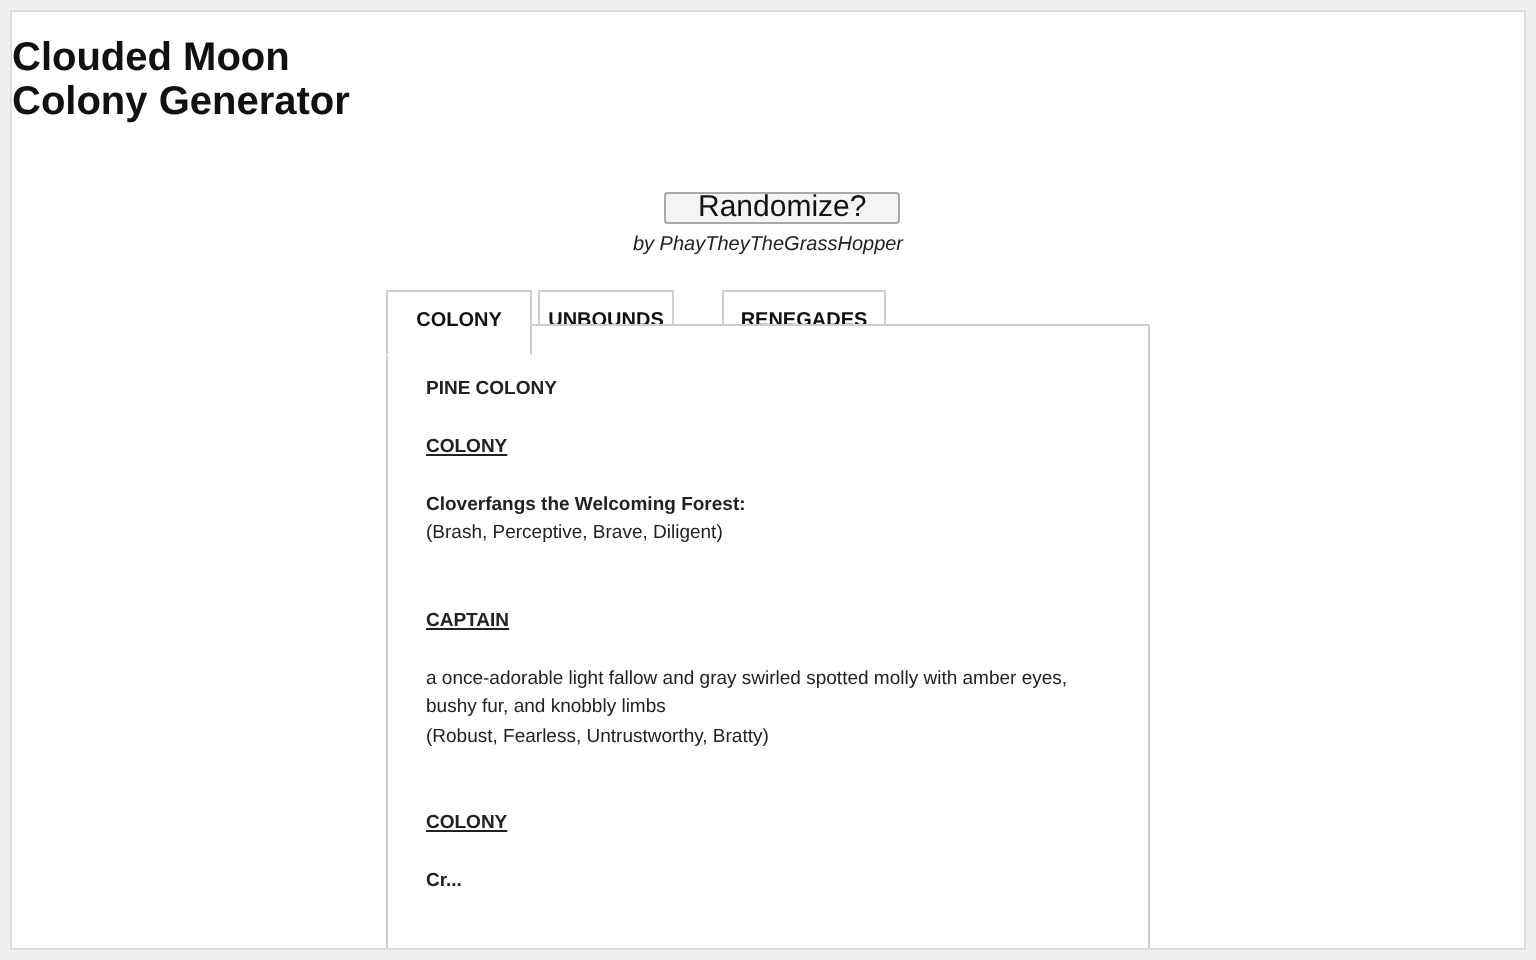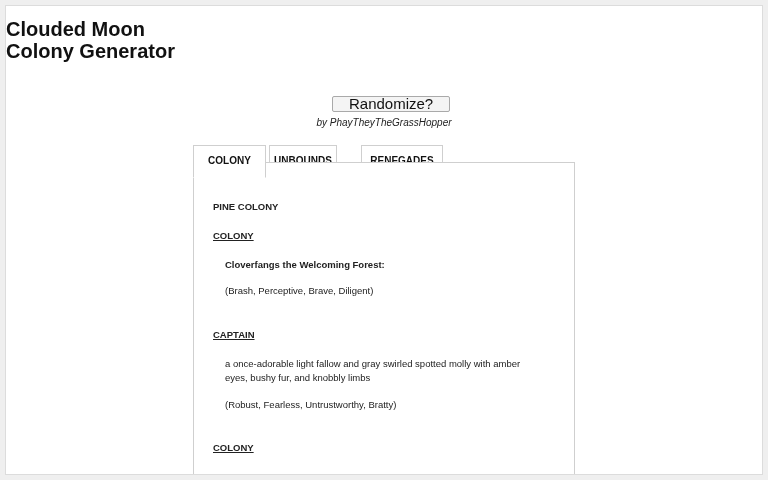--- a/index.html
+++ b/index.html
@@ -77,30 +77,30 @@
       left: 187px; top: 156px;
       width: 382px; height: 330px;
       border: 1px solid #cfcfcf;
       background: #fff;
       z-index: 1;
       padding: 21px 19px 0 19px;
       font-size: 9.5px;
       line-height: 14.5px;
       color: #222;
     }
-    .colony-name { font-weight: bold; margin: 16px 0 14px 0; }
+    .colony-name { font-weight: bold; margin: 4px 0 14px 0; }
     .section-head {
       font-weight: bold;
       text-decoration: underline;
       margin: 0 0 14.5px 0;
     }
     .cat-name { font-weight: bold; }
     .cat-block { margin-bottom: 29px; }
     .cat-block.last { margin-bottom: 29px; }
-    p { margin: 12px; }
+    p { margin: 0; }
   </style>
 </head>
 <body>
 
 <div class="page">
   <h1 class="title">
     <span>Clouded Moon</span>
     <span>Colony Generator</span>
   </h1>
   <div class="byline">by PhayTheyTheGrassHopper</div>

